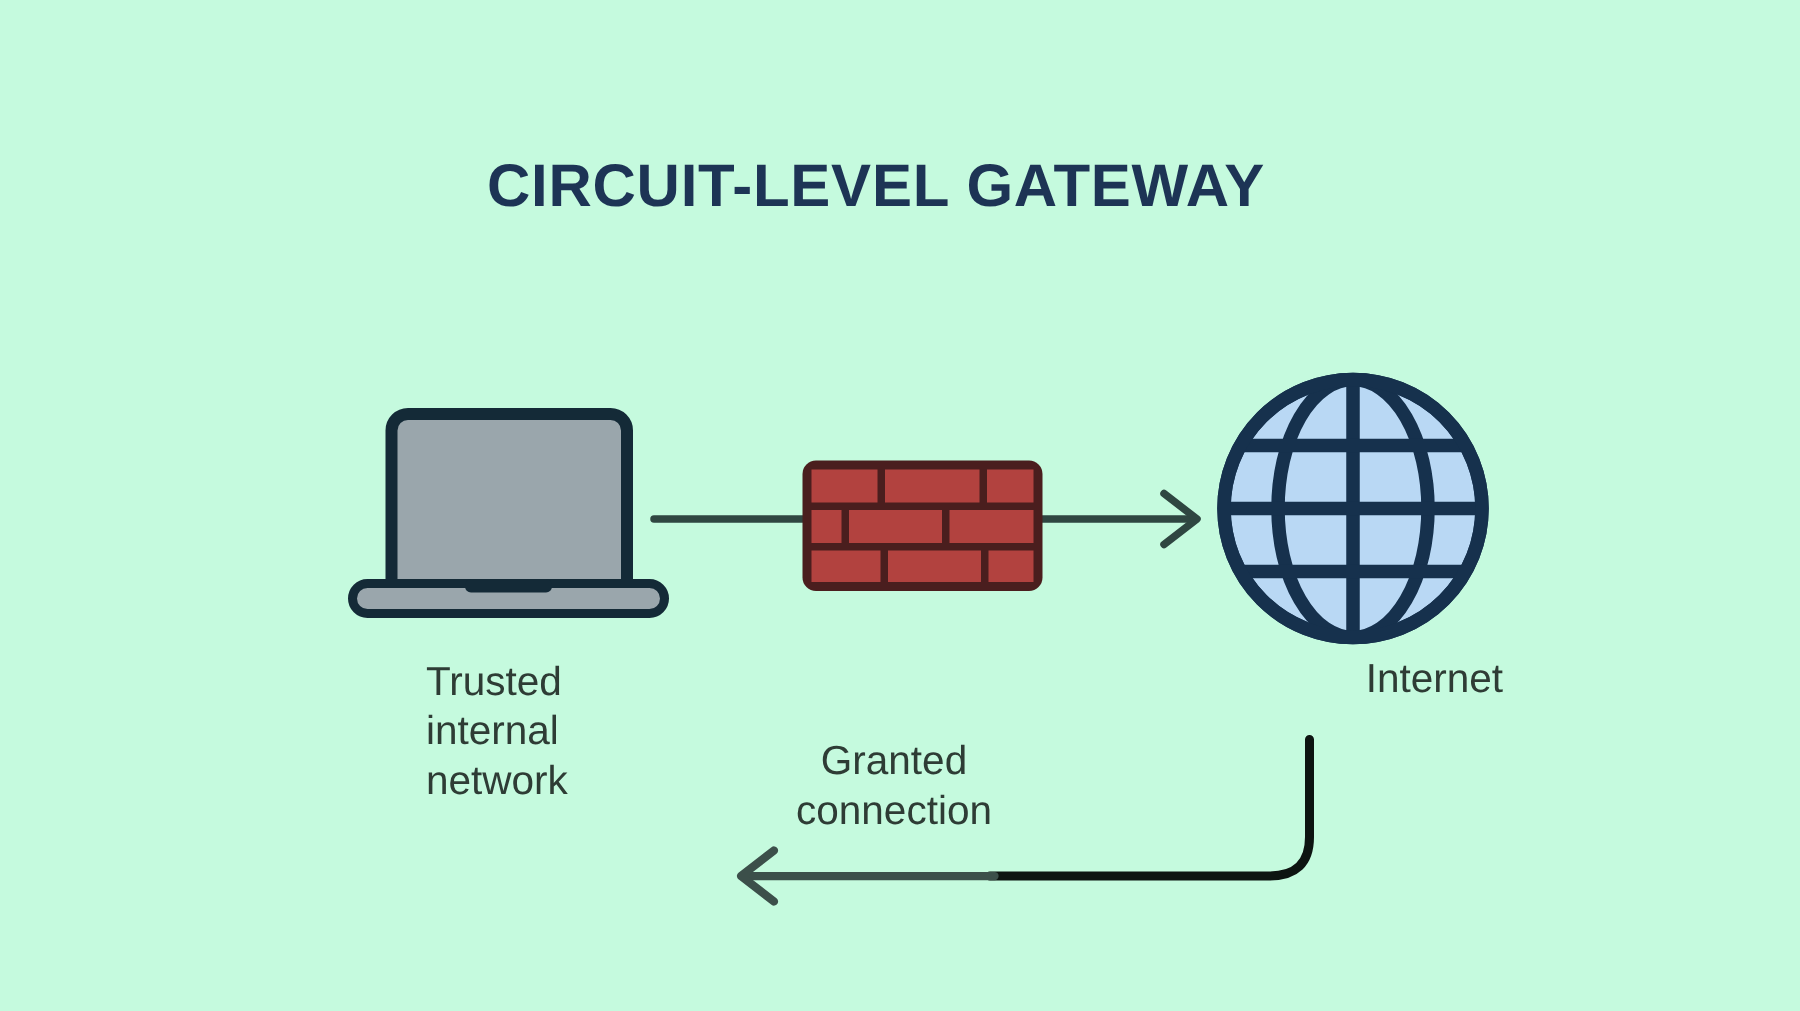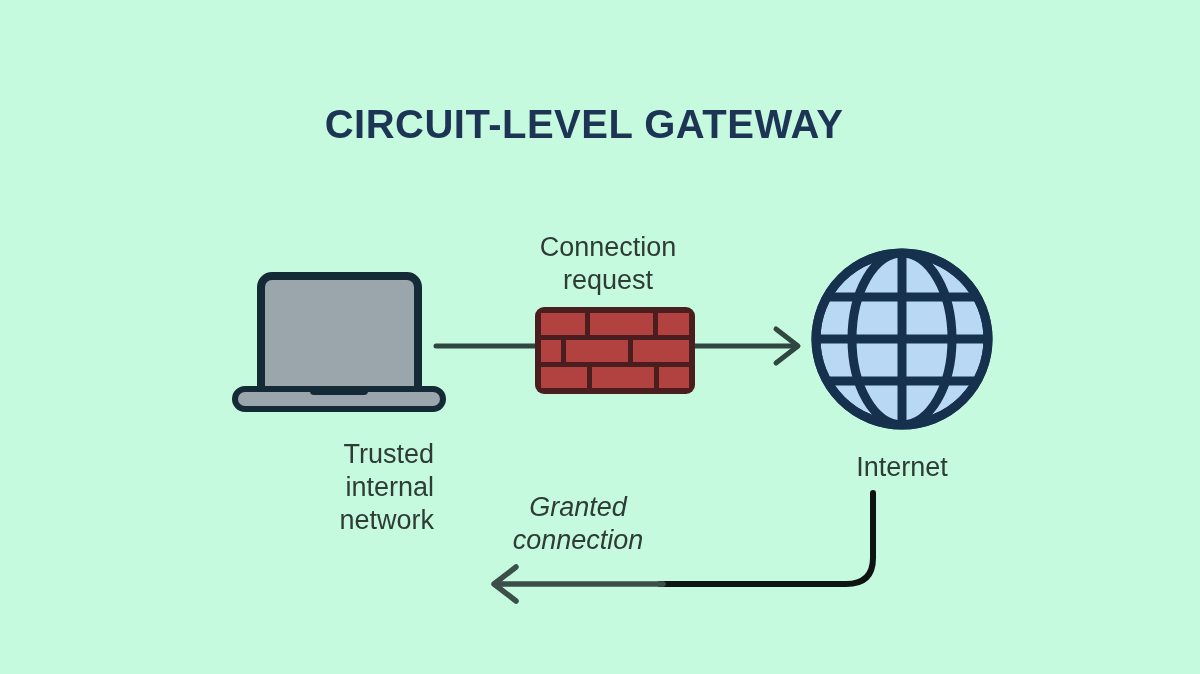--- a/index.html
+++ b/index.html
@@ -17,27 +17,26 @@
     font-size: 40px;
     font-weight: bold;
     letter-spacing: 0.5px;
     color: #1d3455;
   }
   .label {
     position: absolute;
     font-size: 27px;
     line-height: 33px;
     color: #2e3c35;
-    text-align: right;
   }
   .label.center { text-align: center; }
   #label-connection-request { left: 498px; top: 217px; width: 220px; }
   #label-trusted-network    { left: 284px; top: 424px; width: 150px; }
-  #label-internet           { left: 802px; top: 437px; width: 200px; }
-  #label-granted-connection { left: 468px; top: 477px; width: 220px; font-style: italic; }
+  #label-internet           { left: 802px; top: 422px; width: 200px; text-align: right; }
+  #label-granted-connection { left: 486px; top: 477px; width: 220px; }
   svg.diagram { position: absolute; left: 0; top: 0; }
 </style>
 </head>
 <body style="background: rgb(197, 250, 222);">
 
 <div class="stage">
 
   <div class="title">CIRCUIT-LEVEL GATEWAY</div>
 
   <svg class="diagram" width="1200" height="674" viewBox="0 0 1200 674">
@@ -87,20 +86,19 @@
     </g>
 
     <path d="M 873 479 L 873 544 Q 873 570 846 570 L 660 570" fill="none" stroke-width="6" stroke-linecap="round" stroke="#0d1411"></path>
 
     <g fill="none" stroke-width="5.5" stroke-linecap="round" stroke-linejoin="round" stroke="#3c4f4a">
       <line x1="663" y1="570" x2="498" y2="570"></line>
       <polyline points="516,553 494,570 516,587"></polyline>
     </g>
   </svg>
 
-  <div class="label center" id="label-connection-request">Connection request</div>
 
   <div class="label" id="label-trusted-network">Trusted internal network</div>
 
   <div class="label center" id="label-internet">Internet</div>
 
   <div class="label center" id="label-granted-connection">Granted connection</div>
 </div>
 
 </body></html>

